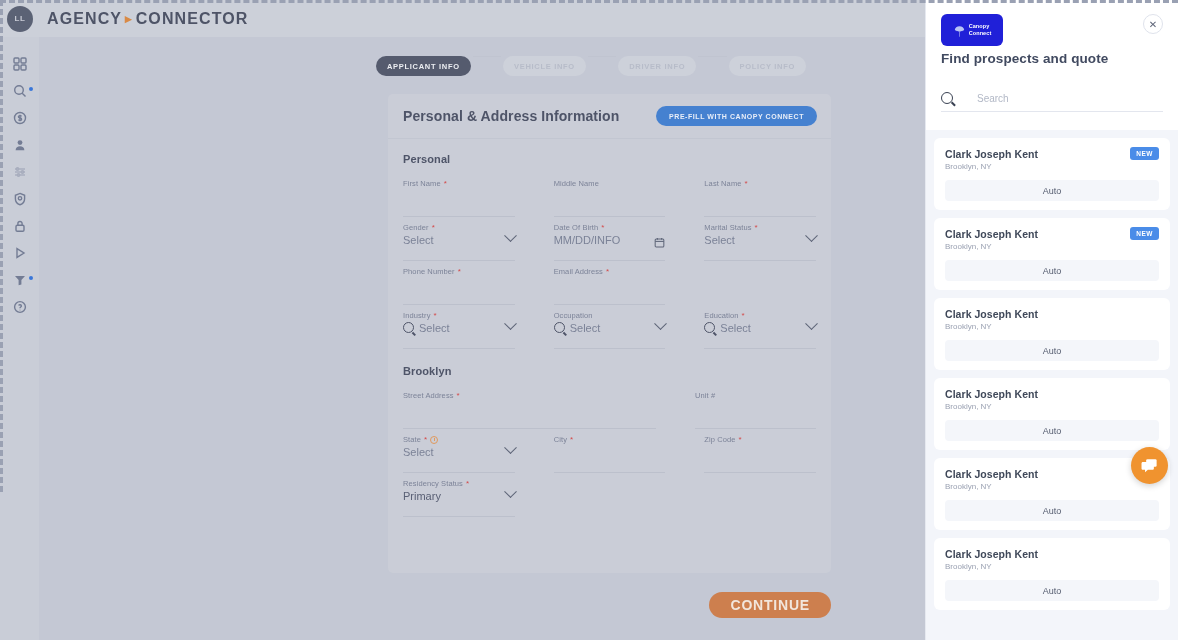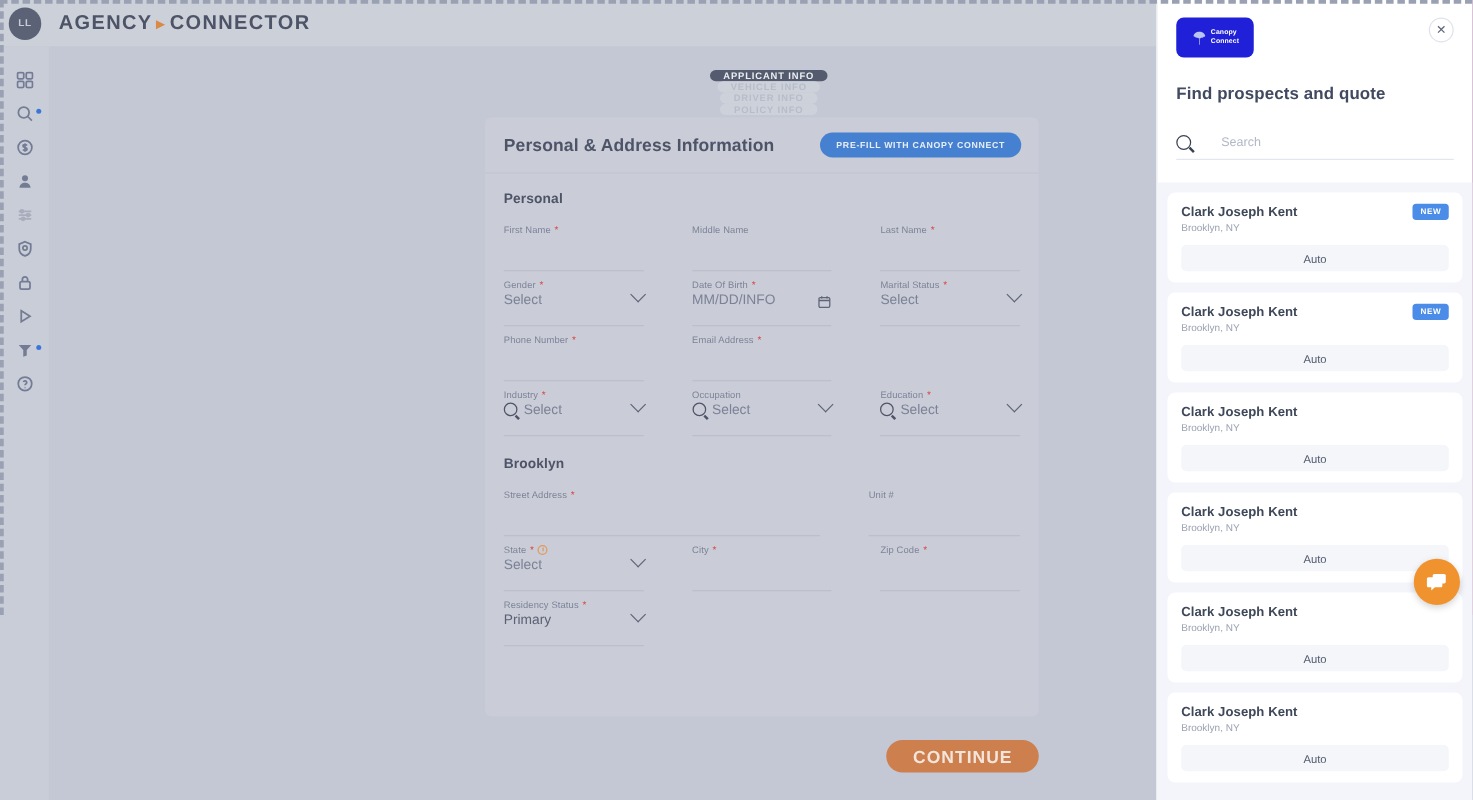--- a/index.html
+++ b/index.html
@@ -5,21 +5,21 @@
   * { box-sizing: border-box; margin: 0; padding: 0; }
   html, body {
     width: 1178px; height: 640px;
     font-family: "Liberation Sans", sans-serif;
     background: #c4c8d4;
     overflow: hidden;
   }
   .app {
     position: relative;
     width: 1178px; height: 492px;
-    background: #ec4899;
+    background: #0f172a;
   }
 
   
   .backdrop {
     position: absolute; inset: 0;
     background: #c4c8d4;
   }
 
   
   .topbar {
@@ -62,23 +62,23 @@
   .rail-item svg { stroke: #737c94; fill: none; stroke-width: 1.4; }
   .rail-item.muted svg { stroke: #a7adbd; }
   .rail-dot {
     position: absolute; right: 3px; top: 7px;
     width: 4px; height: 4px; border-radius: 50%;
     background: #3a76d8;
   }
 
   
   .steps {
-    position: absolute; top: 56px; left: 400px;
+    position: absolute; top: 56px; left: 376px;
     width: 430px; height: 22px;
-    display: flex; align-items: center; justify-content: space-between; flex-direction: column;
+    display: flex; align-items: flex-start; justify-content: space-between;
   }
   .step {
     height: 20px;
     border-radius: 11px;
     display: flex; align-items: center; justify-content: center;
     font-size: 7.5px; font-weight: bold; letter-spacing: .7px;
     padding: 0 11px;
     background: #cdd1da;
     color: #b7bcc9;
     white-space: nowrap;
@@ -212,21 +212,21 @@
     line-height: 1.25; letter-spacing: .1px;
   }
   .close-btn {
     width: 20px; height: 20px; border-radius: 50%;
     border: 1px solid #dfe3ec; background: #fff;
     display: flex; align-items: center; justify-content: center;
     font-size: 10px; color: #5e6578; cursor: pointer;
     font-family: inherit;
   }
   .panel-title {
-    margin-top: 21px;
+    margin-top: 5px;
     font-size: 13.5px; font-weight: bold; color: #414a60;
     letter-spacing: .1px;
   }
   .searchbox {
     margin-top: 26px;
     display: flex; align-items: center; gap: 24px;
     border-bottom: 1px solid #e3e6ee;
     padding-bottom: 7px;
   }
   .searchbox .sicon {

